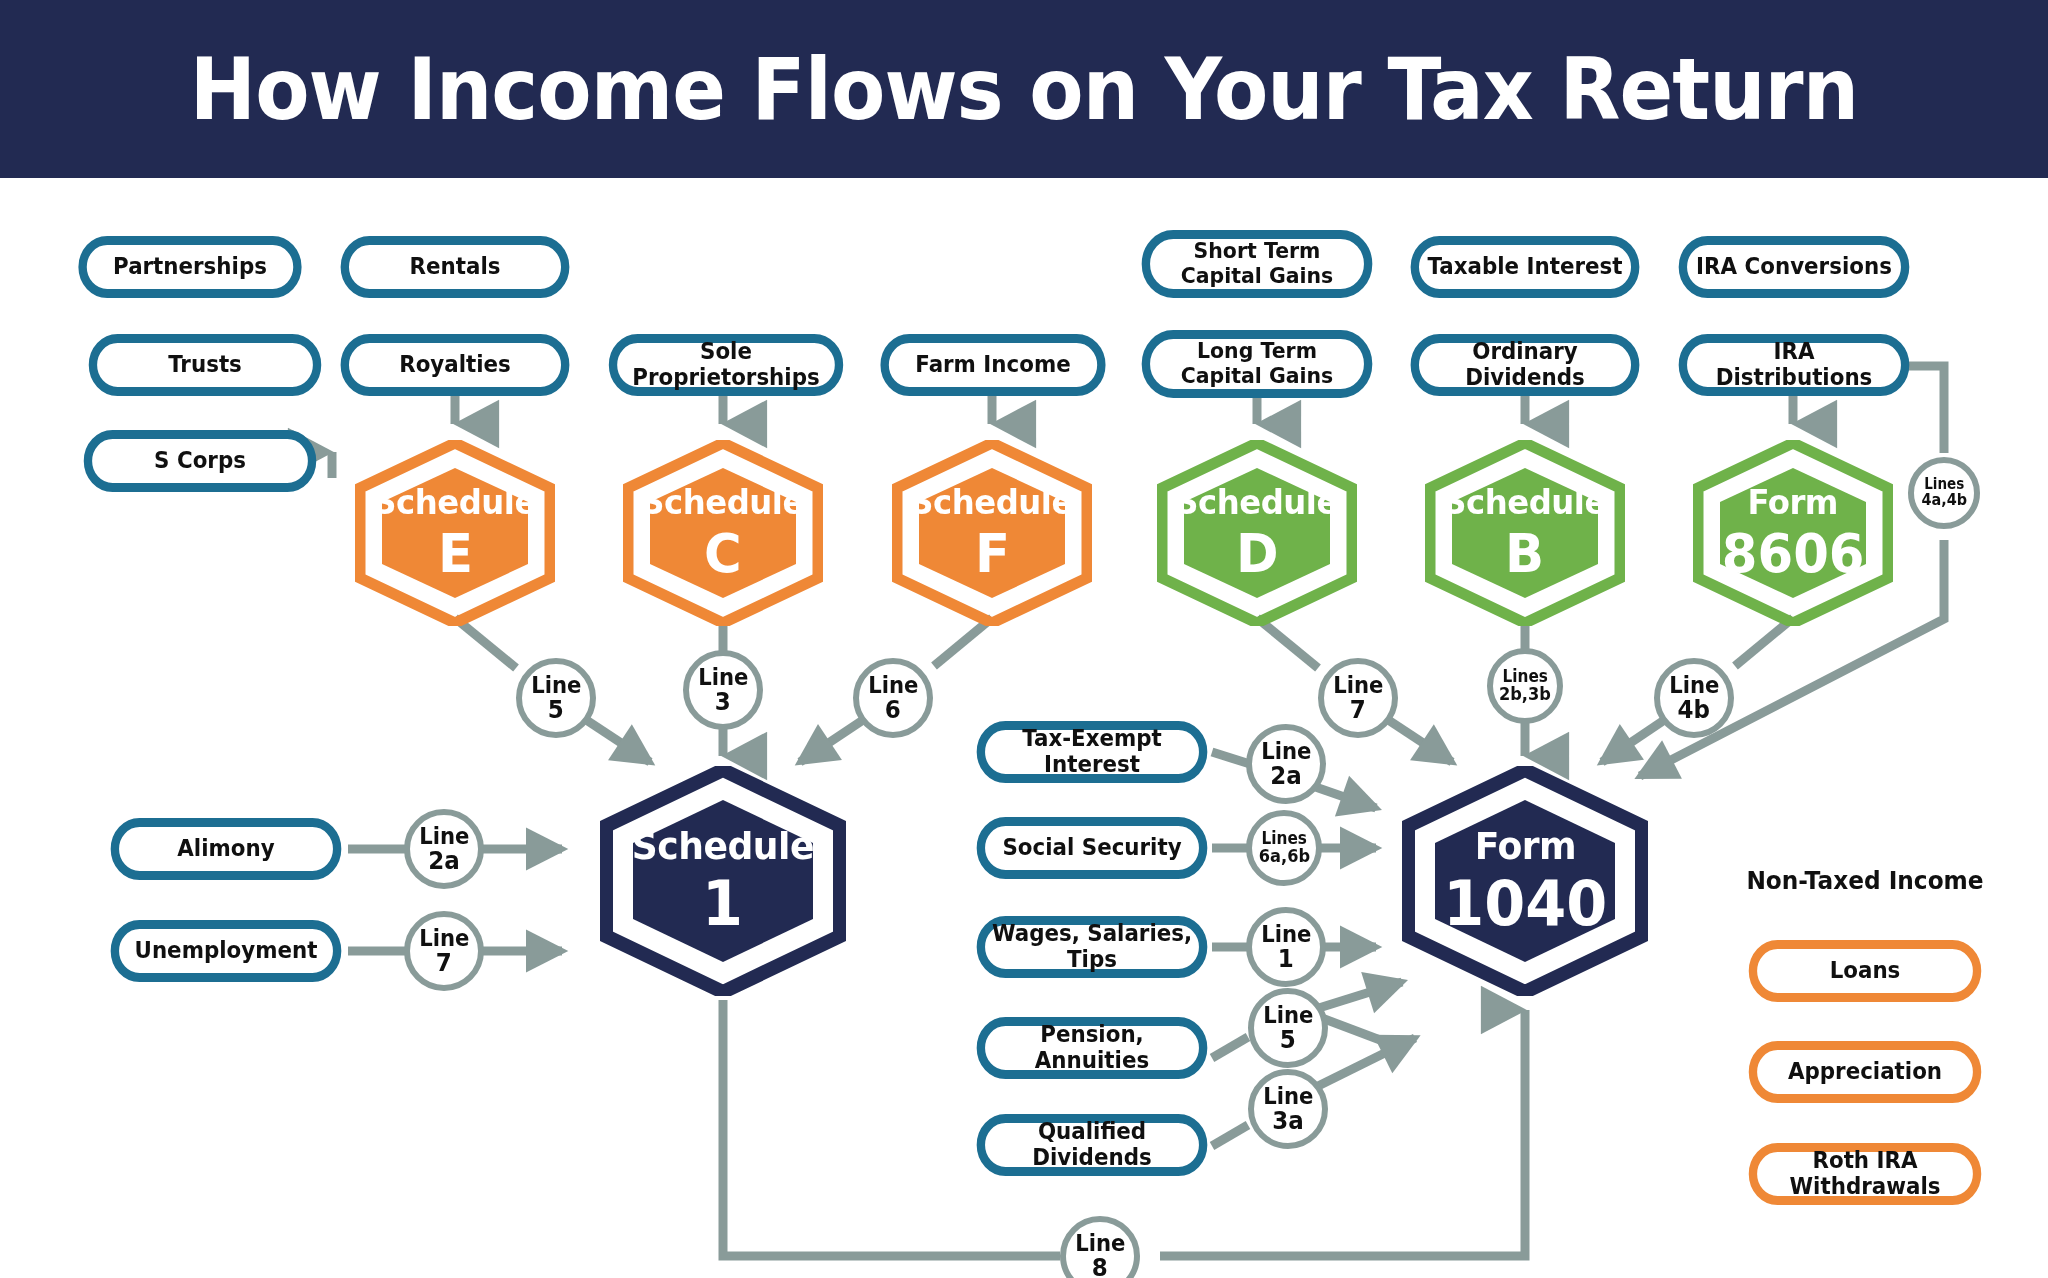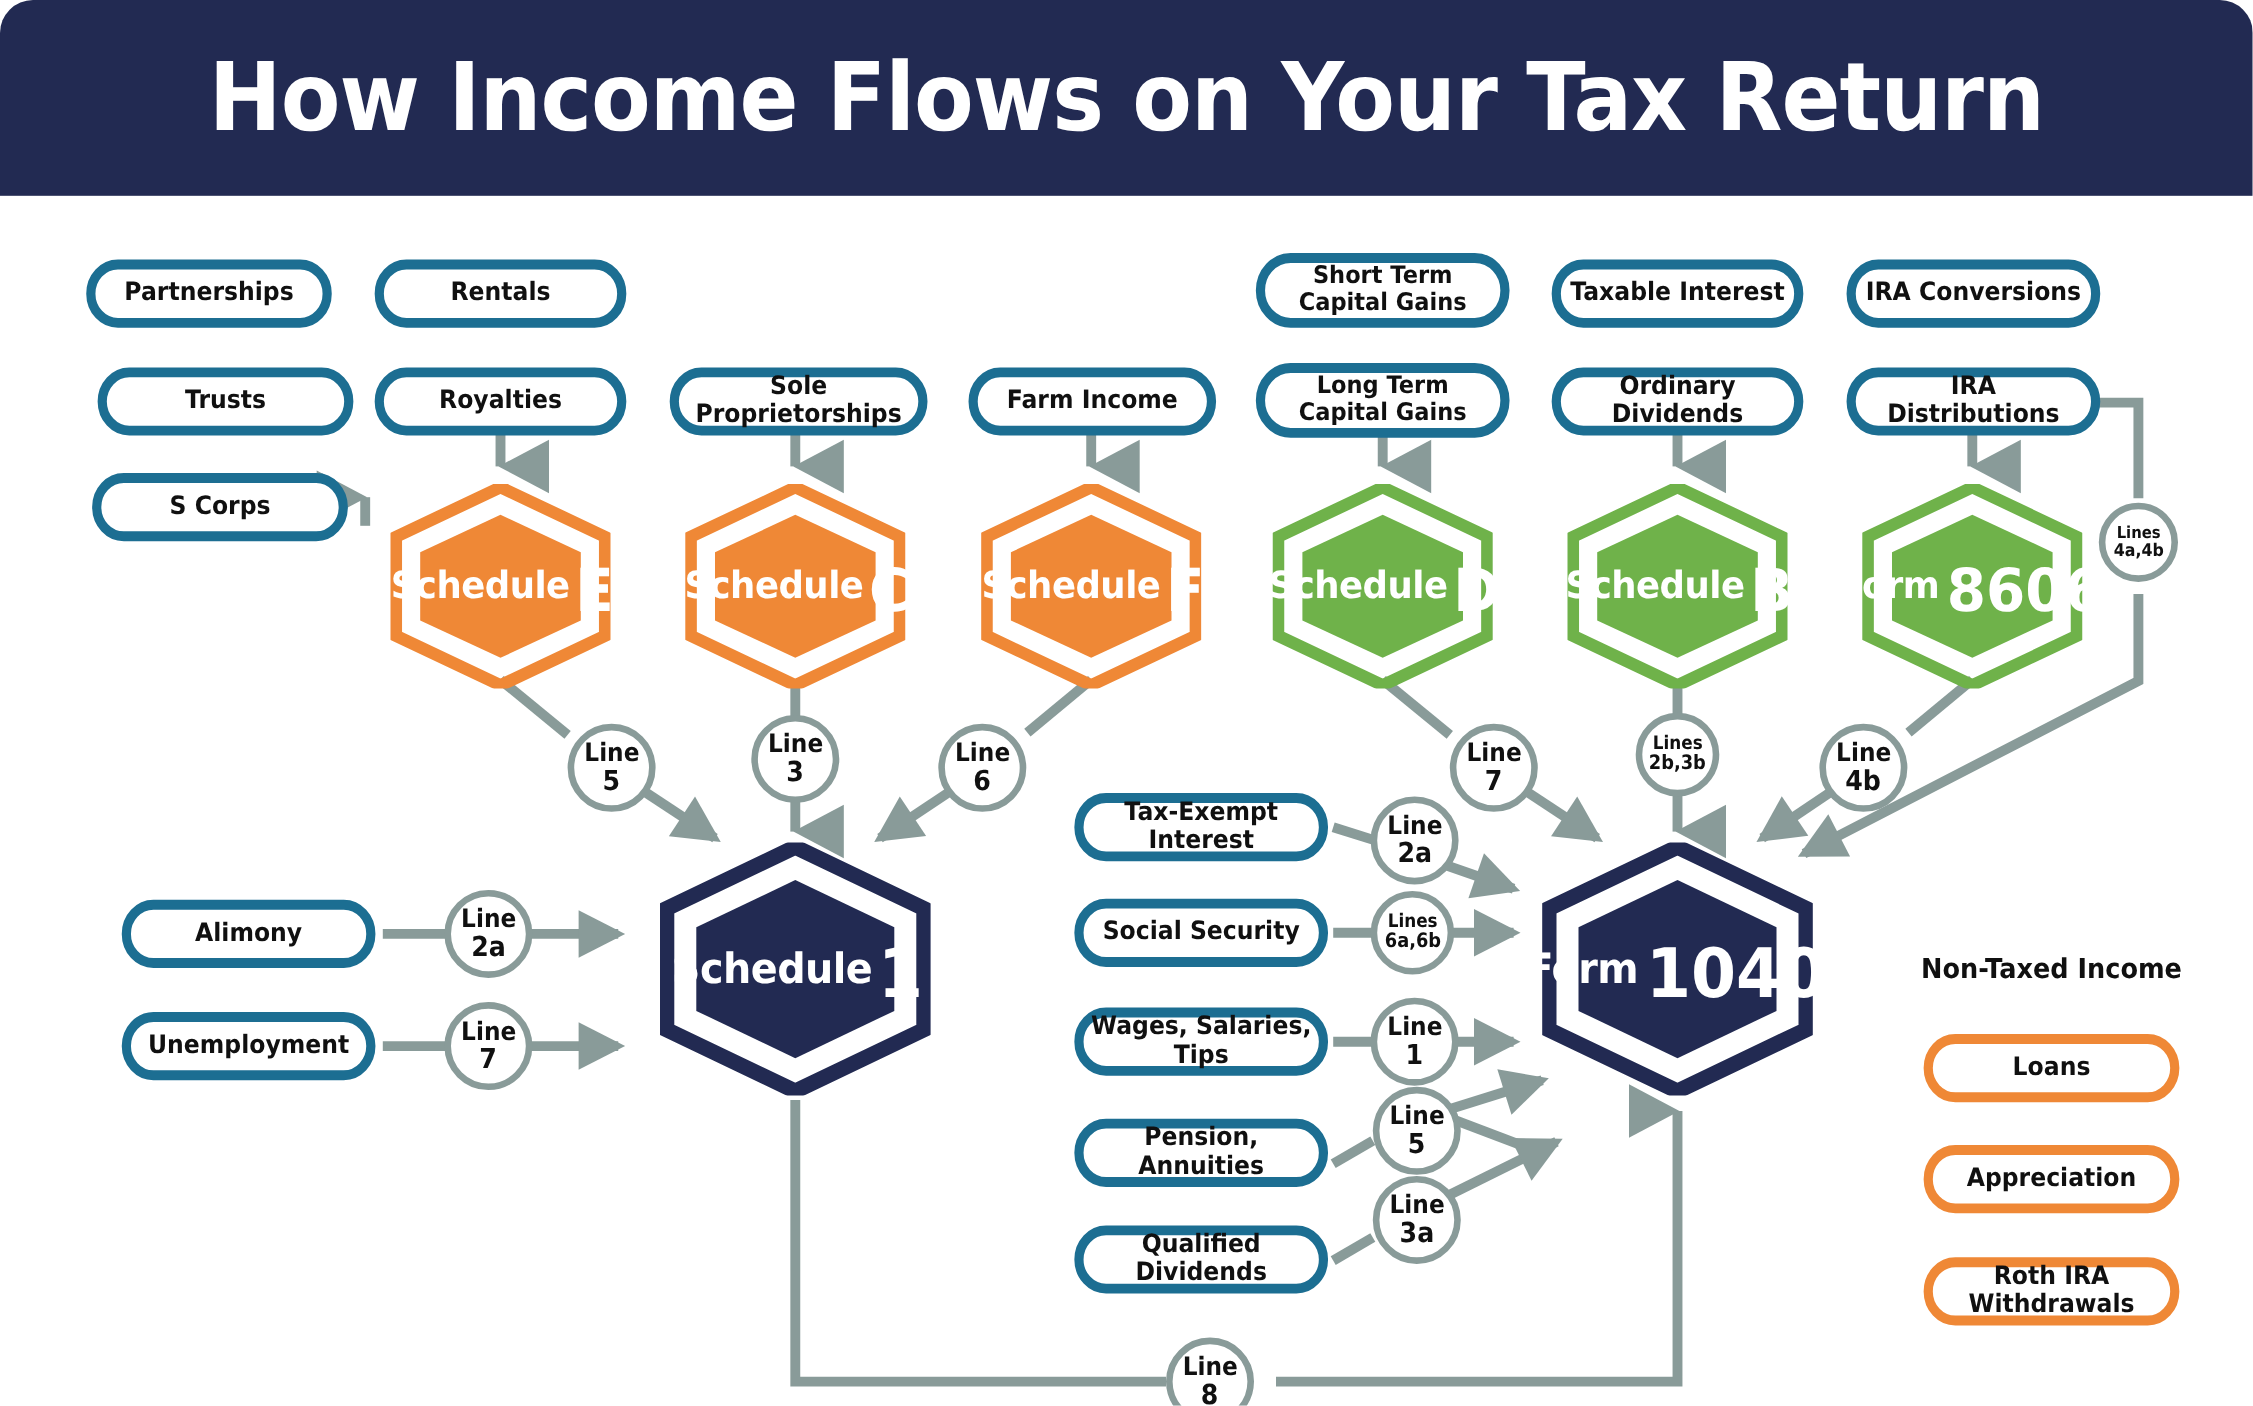--- a/index.html
+++ b/index.html
@@ -7,21 +7,20 @@
     padding: 0;
     background: #ffffff;
   }
   #page {
     position: relative;
     width: 2048px;
     height: 1278px;
     background: #ffffff;
     overflow: hidden;
     font-family: "Liberation Sans", sans-serif;
-    border-radius: 30px;
   }
 
   
   #header-bar {
     position: absolute;
     left: 0;
     top: 0;
     width: 2048px;
     height: 178px;
     background: #222a52;
@@ -80,20 +79,21 @@
   .hex {
     position: absolute;
   }
   .hex .hex-label {
     position: absolute;
     left: 0;
     top: 0;
     width: 100%;
     height: 100%;
     display: flex;
+    flex-direction: column;
     align-items: center;
     justify-content: center;
     color: #ffffff;
     font-family: "DejaVu Sans", sans-serif;
     font-weight: bold;
     line-height: 1.0;
     pointer-events: none;
   }
   .hex .hex-top   { font-size: 34px; letter-spacing: -0.5px; transform: scaleX(0.95); }
   .hex .hex-main  { font-size: 54px; margin-top: 8px; transform: scaleX(0.95); }

